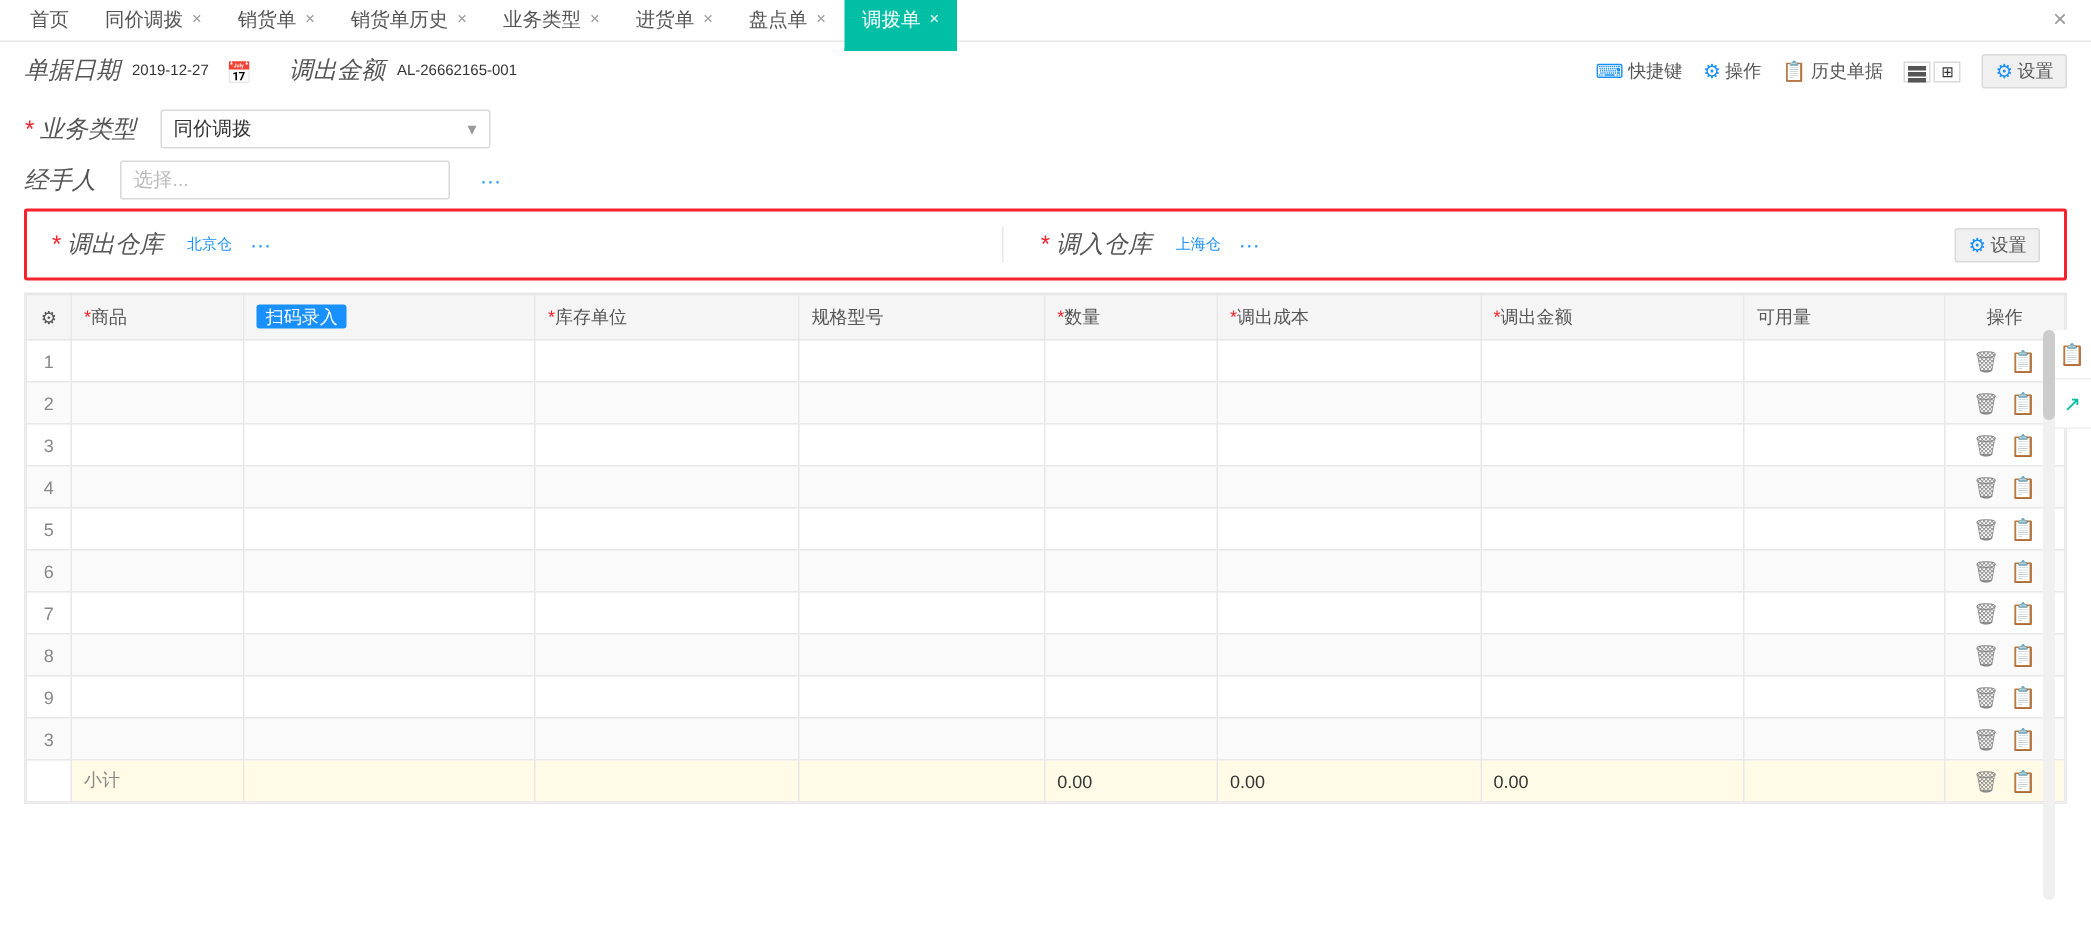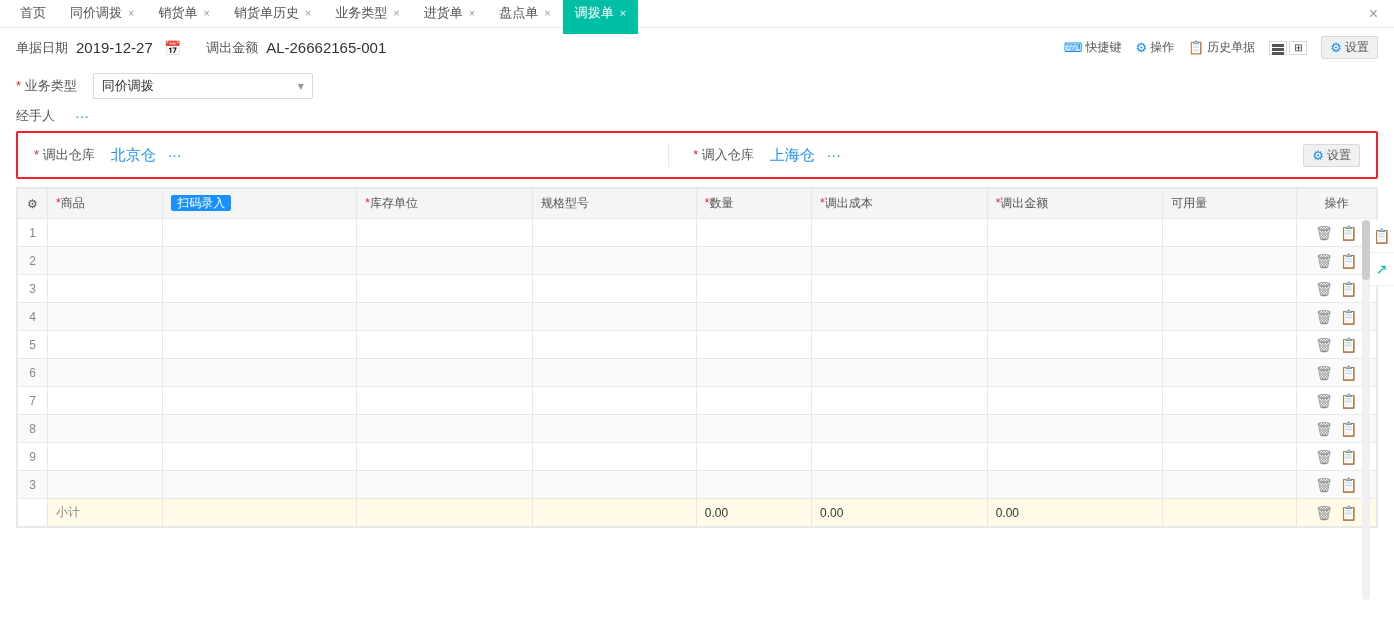--- a/index.html
+++ b/index.html
@@ -34,24 +34,24 @@
 
     
     .form-area {
       padding: 10px 16px 6px 16px;
       display: flex; flex-direction: column; gap: 8px;
     }
     .form-row {
       display: flex; align-items: center; gap: 16px;
     }
     .form-label {
-      font-size: 13px; color: #555; white-space: nowrap;
+      font-size: 16px; color: #555; white-space: nowrap; font-style: italic;
     }
     .form-value {
-      font-size: 15px; color: #333;
+      font-size: 10px; color: #333;
     }
     .form-input-box {
       display: flex; align-items: center; gap: 4px;
       border: 1px solid #d9d9d9; border-radius: 2px;
       padding: 3px 8px; min-width: 200px; background: #fff; cursor: pointer;
     }
     .date-icon { color: #999; font-size: 14px; margin-left: 4px; cursor: pointer; }
     .dropdown-arrow { margin-left: auto; color: #999; font-size: 12px; }
     .ellipsis-btn { color: #1890ff; cursor: pointer; font-size: 14px; margin-left: 4px; }
     .toolbar-btn {
@@ -202,20 +202,23 @@
     <span class="form-label">
       <span style="color:#f5222d;">*</span> <span>业务类型</span>
     </span>
     <div class="form-input-box" style="min-width:220px;">
       <span>同价调拨</span>
       <span class="dropdown-arrow">▾</span>
     </div>
   </div>
   <div class="form-row">
     <span class="form-label">经手人</span>
+    <div class="form-input-box" style="min-width:220px;">
+      <span style="color:#bbb;">选择...</span>
+    </div>
     <span class="ellipsis-btn">···</span>
   </div>
 </div>
 
 <div class="warehouse-section">
   <div class="warehouse-group">
     <span class="form-label">
       <span style="color:#f5222d;">*</span> <span>调出仓库</span>
     </span>
     <span class="form-value" style="margin-left:8px; color:#1890ff;">北京仓</span>

